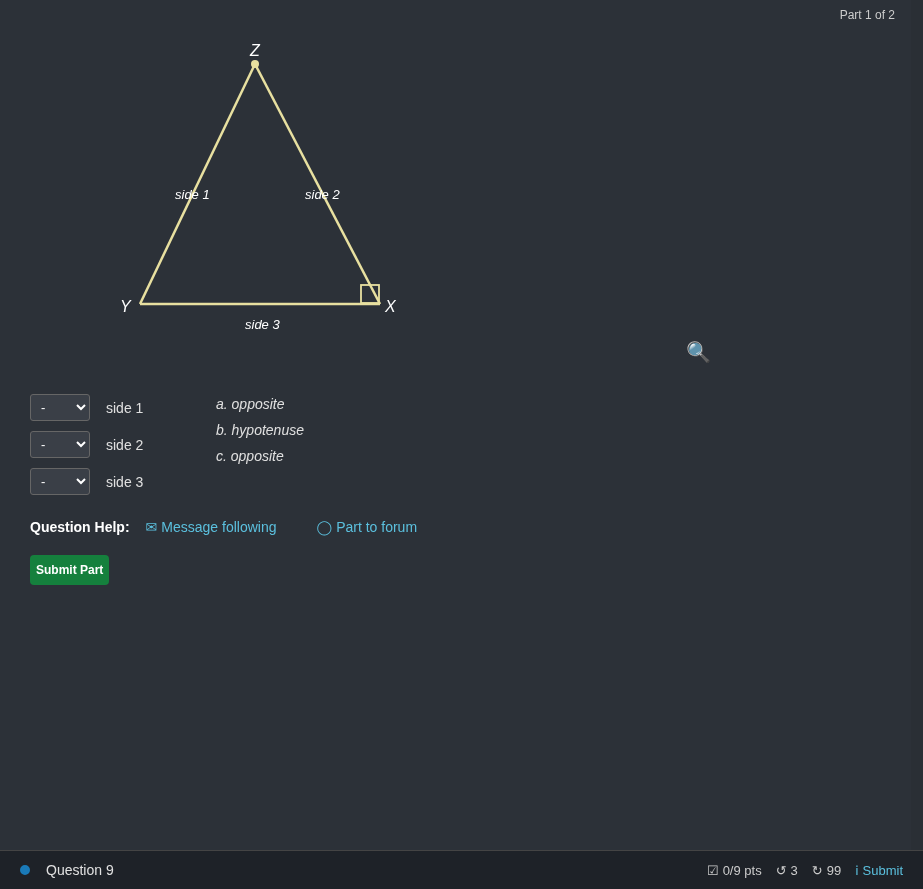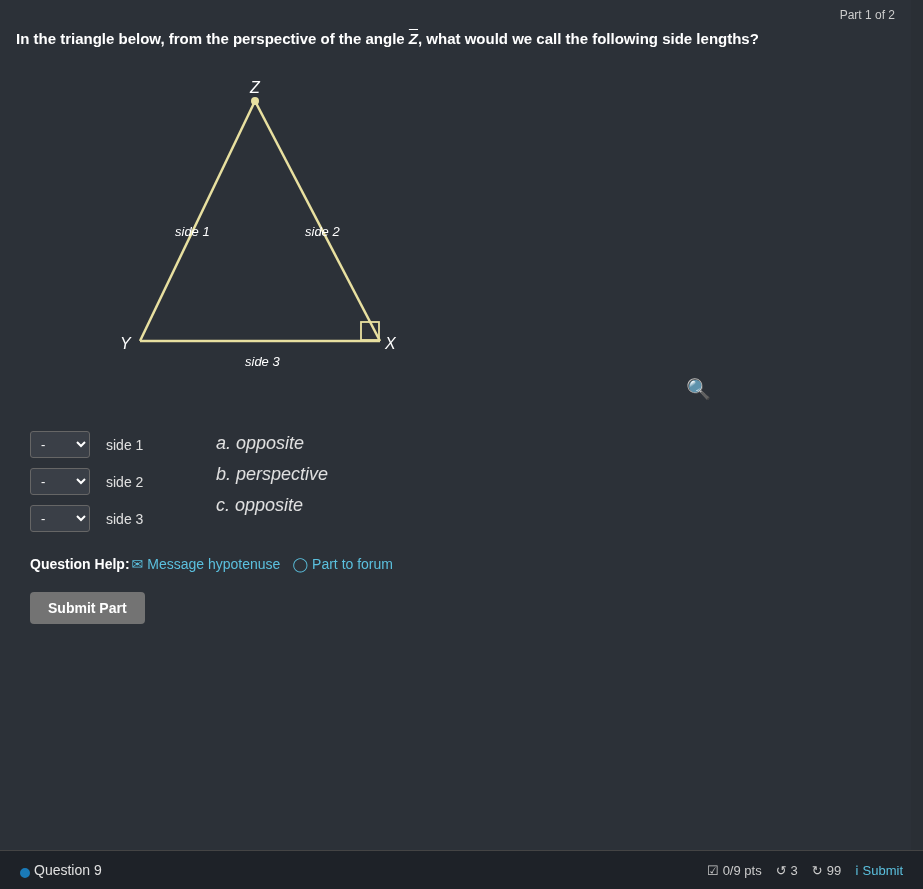--- a/index.html
+++ b/index.html
@@ -82,21 +82,21 @@
       min-width: 60px;
     }
 
     .answer-label {
       font-size: 14px;
       color: #e0e0e0;
       min-width: 50px;
     }
 
     .option-item {
-      font-size: 18px;
+      font-size: 14px;
       color: #e0e0e0;
       font-style: italic;
     }
 
     .combined-section {
       padding: 10px 30px;
       display: flex;
       gap: 60px;
       align-items: flex-start;
     }
@@ -113,21 +113,21 @@
       gap: 10px;
       padding-top: 2px;
     }
 
     .help-section {
       padding: 14px 30px 10px 30px;
       font-size: 14px;
       color: #e0e0e0;
       display: flex;
       align-items: center;
-      gap: 2px;
+      gap: 16px;
       flex-wrap: wrap;
     }
 
     .help-label {
       font-weight: bold;
       color: #ffffff;
     }
 
     .help-link {
       color: #5bc0de;
@@ -142,47 +142,47 @@
     .help-separator {
       color: #aaaaaa;
       margin: 0 4px;
     }
 
     .submit-section {
       padding: 10px 30px 20px 30px;
     }
 
     .submit-btn {
-      background-color: #737373;
+      background-color: #15803d;
       color: #ffffff;
       border: none;
-      padding: 8px 18px;
-      font-size: 14px;
+      padding: 8px 6px;
+      font-size: 12px;
       font-weight: bold;
       border-radius: 4px;
       cursor: pointer;
     }
 
     .bottom-bar {
       position: absolute;
       bottom: 0;
       left: 0;
       right: 0;
       background-color: #1e2228;
       border-top: 1px solid #444;
       padding: 10px 20px;
       display: flex;
       align-items: center;
       justify-content: space-between;
     }
 
     .question-nav {
       display: flex;
-      align-items: flex-end;
-      gap: 4px;
+      align-items: center;
+      gap: 16px;
       font-size: 14px;
       color: #e0e0e0;
     }
 
     .question-dot {
       width: 10px;
       height: 10px;
       background-color: #333;
       border-radius: 50%;
       border: 2px solid #888;
@@ -215,23 +215,20 @@
   </style>
 </head>
 <body>
 
 <div class="page-container">
 
   <div class="part-label">
     <span>Part 1 of 2</span>
   </div>
 
-  <div class="question-text">
-    <span>In the triangle below, from the perspective of the angle </span><em>Z</em><span>, what would we call the following side lengths?</span>
-  </div>
 
   <div class="diagram-area">
     <svg class="diagram-svg" width="380" height="320" viewBox="0 0 380 320">
 
       <line x1="175" y1="30" x2="60" y2="270" stroke="#e8e0a0" stroke-width="2.5"></line>
       <line x1="175" y1="30" x2="300" y2="270" stroke="#e8e0a0" stroke-width="2.5"></line>
       <line x1="60" y1="270" x2="300" y2="270" stroke="#e8e0a0" stroke-width="2.5"></line>
 
       <rect x="281" y="251" width="18" height="18" fill="none" stroke="#e8e0a0" stroke-width="1.8"></rect>
 
@@ -279,30 +276,30 @@
           <option>a</option>
           <option>b</option>
           <option>c</option>
         </select>
         <span class="answer-label">side 3</span>
       </div>
     </div>
 
     <div class="options-col">
       <div class="option-item">a. opposite</div>
-      <div class="option-item">b. perspective</div>
+      <div class="option-item">b. hypotenuse</div>
       <div class="option-item">c. opposite</div>
     </div>
   </div>
 
   <div class="help-section">
     <span class="help-label">Question Help:</span>
     <a class="help-link">
       <span>✉</span>
-      <span>Message hypotenuse</span>
+      <span>Message following</span>
     </a>
     <span class="help-separator"></span>
     <a class="help-link">
       <span>◯</span>
       <span>Part to forum</span>
     </a>
   </div>
 
   <div class="submit-section">
     <button class="submit-btn">

